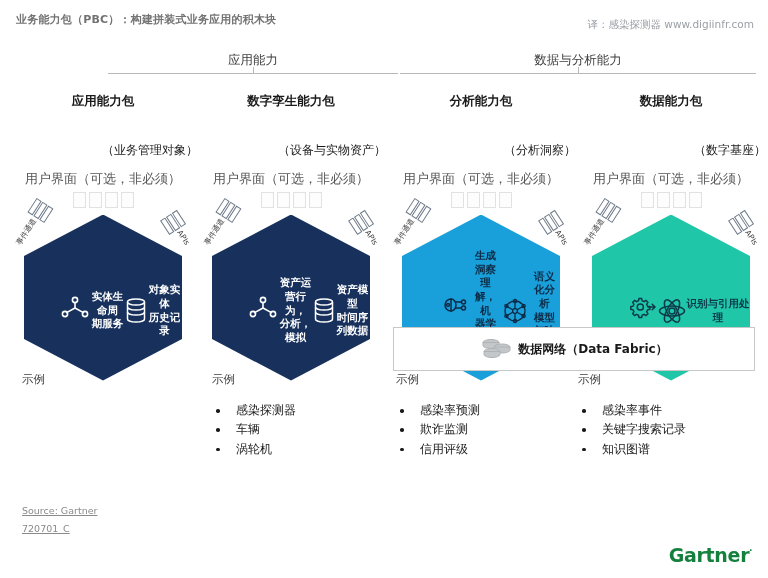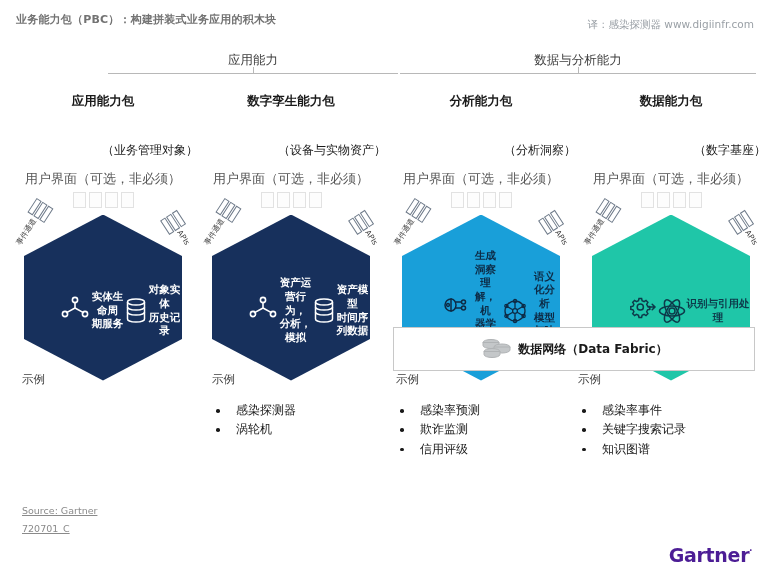--- a/index.html
+++ b/index.html
@@ -226,21 +226,21 @@
     font-size: 9.5px;
     color: #8a8a8a;
     line-height: 1.9;
     text-decoration: underline;
   }
   #gartner-logo {
     position: absolute;
     right: 16px; bottom: 12px;
     font-size: 19px;
     font-weight: bold;
-    color: #4c1d95;
+    color: #15803d;
     letter-spacing: -.3px;
   }
   #gartner-logo sup { font-size: 8px; vertical-align: top; }
 </style>
 </head>
 <body>
 
 <div class="page-title">业务能力包（PBC）：构建拼装式业务应用的积木块</div>
 <div class="translator-credit">译：感染探测器 www.digiinfr.com</div>
 
@@ -472,20 +472,21 @@
   <span class="df-label">数据网络（Data Fabric）</span>
 </div>
 
 <div class="examples" id="ex-0">
   <div class="ex-heading">示例</div>
 </div>
 <div class="examples" id="ex-1">
   <div class="ex-heading">示例</div>
   <ul class="ex-list">
       <li>感染探测器</li>
+      <li>车辆</li>
       <li>涡轮机</li>
     </ul>
 </div>
 <div class="examples" id="ex-2">
   <div class="ex-heading">示例</div>
   <ul class="ex-list">
       <li>感染率预测</li>
       <li>欺诈监测</li>
       <li>信用评级</li>
     </ul>

